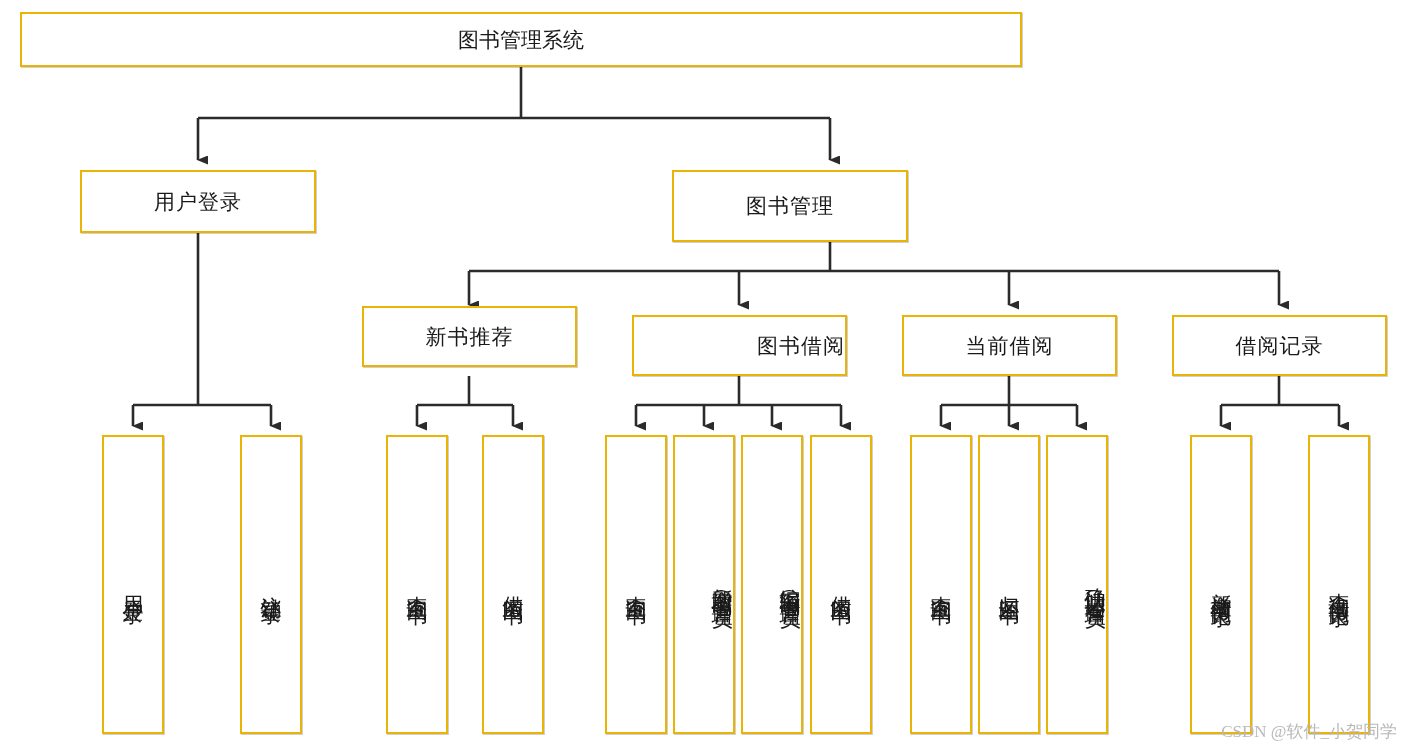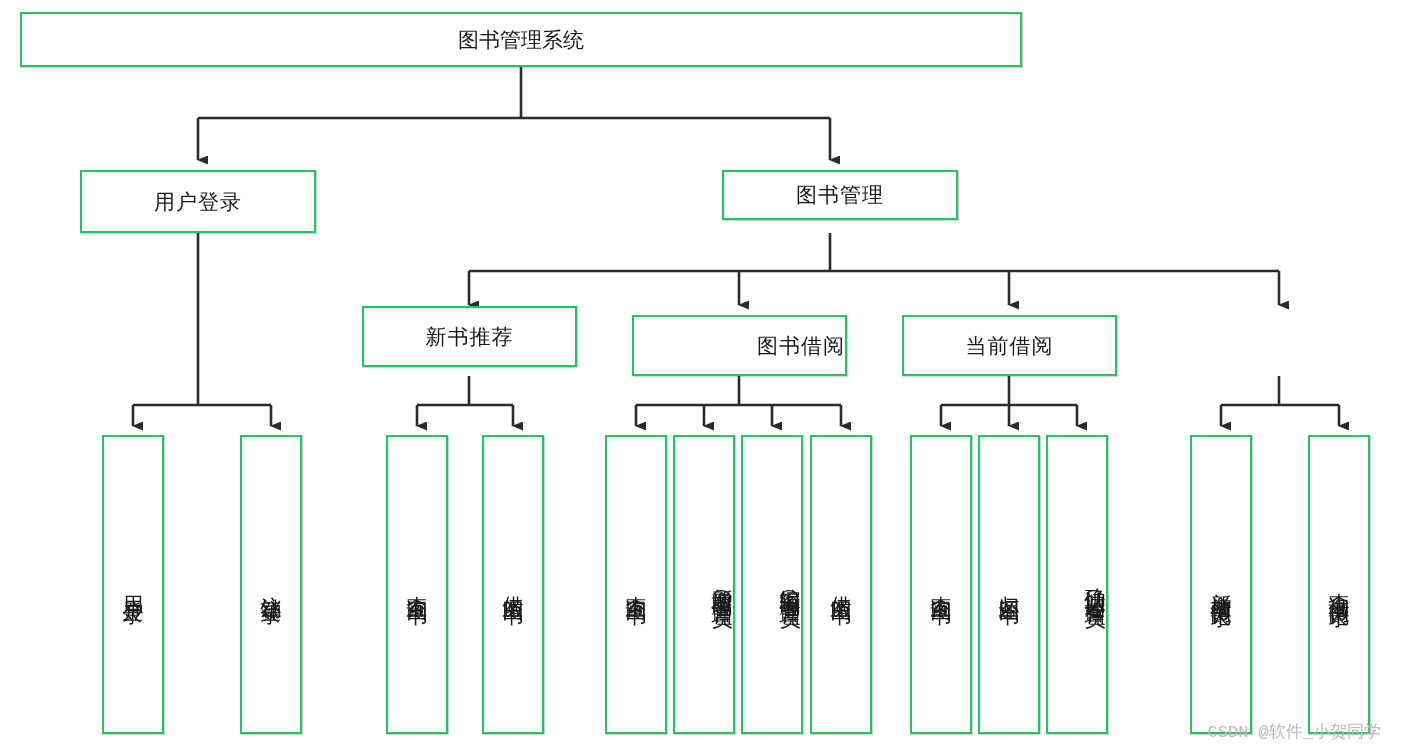--- a/index.html
+++ b/index.html
@@ -19,21 +19,21 @@
     position: absolute;
     left: 0;
     top: 0;
     width: 1405px;
     height: 747px;
     pointer-events: none;
   }
   .node {
     position: absolute;
     box-sizing: border-box;
-    border: 2px solid #22c55e;
+    border: 2px solid #eab308;
     background: #ffffff;
     display: flex;
     align-items: center;
     justify-content: center;
     color: #1a1a1a;
     box-shadow: 1px 1px 0 rgba(0,0,0,0.18);
   }
   .node.h {
     font-size: 21px;
     letter-spacing: 1px;
@@ -54,26 +54,26 @@
     text-align: left;
   }
   .node.v.mid {
     align-items: center;
   }
   .node.v span {
     display: block;
   }
   .watermark {
     position: absolute;
-    right: 24px;
+    right: 8px;
     bottom: 4px;
     font-size: 17px;
     color: #b9b9b9;
     white-space: nowrap;
-    font-family: Liberation Mono, monospace;
+    font-family: Liberation Serif, serif;
   }
 </style>
 </head>
 <body>
 
 <div id="canvas">
 
   <svg id="edges" viewBox="0 0 1405 747" xmlns="http://www.w3.org/2000/svg">
     <defs>
       <marker id="arr" markerWidth="9" markerHeight="11" refX="4.5" refY="10" orient="auto" markerUnits="userSpaceOnUse">
@@ -124,32 +124,35 @@
     </g>
   </svg>
 
   <div class="node root" style="left:20px; top:12px; width:1002px; height:55px;">
     <span>图书管理系统</span>
   </div>
 
   <div class="node h" style="left:80px; top:170px; width:236px; height:63px;">
     <span>用户登录</span>
   </div>
-  <div class="node h" style="left:722px; top:170px; width:236px; height:50px;">
+  <div class="node h" style="left:672px; top:170px; width:236px; height:72px;">
     <span>图书管理</span>
   </div>
 
   <div class="node h" style="left:362px; top:306px; width:215px; height:61px;">
     <span>新书推荐</span>
   </div>
   <div class="node h" style="left:632px; top:315px; width:215px; height:61px;justify-content:flex-end;">
     <span>图书借阅</span>
   </div>
   <div class="node h" style="left:902px; top:315px; width:215px; height:61px;">
     <span>当前借阅</span>
+  </div>
+  <div class="node h" style="left:1172px; top:315px; width:215px; height:61px;">
+    <span>借阅记录</span>
   </div>
 
   <div class="node v mid" style="left:102px; top:435px; width:62px; height:299px;">
     <span>用户登录</span>
   </div>
   <div class="node v mid" style="left:240px; top:435px; width:62px; height:299px;">
     <span>注销登录</span>
   </div>
 
   <div class="node v mid" style="left:386px; top:435px; width:62px; height:299px;">

